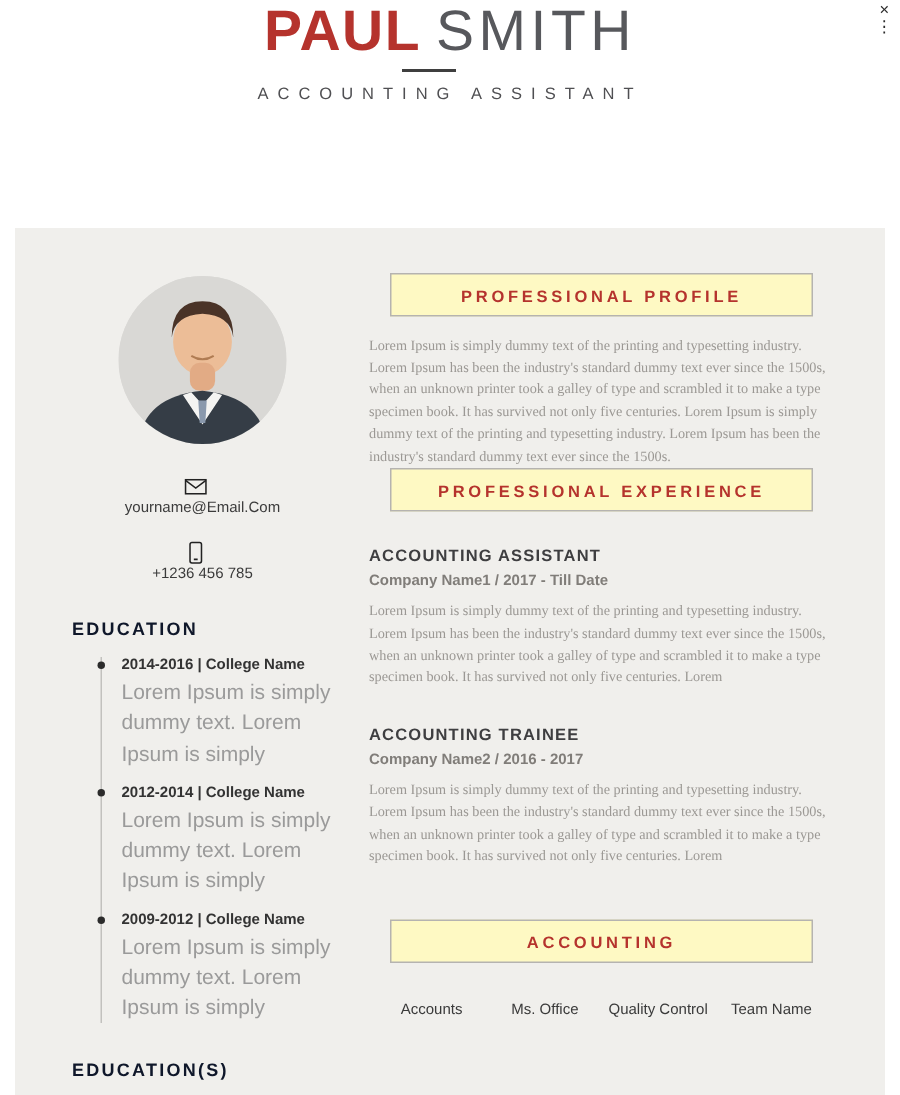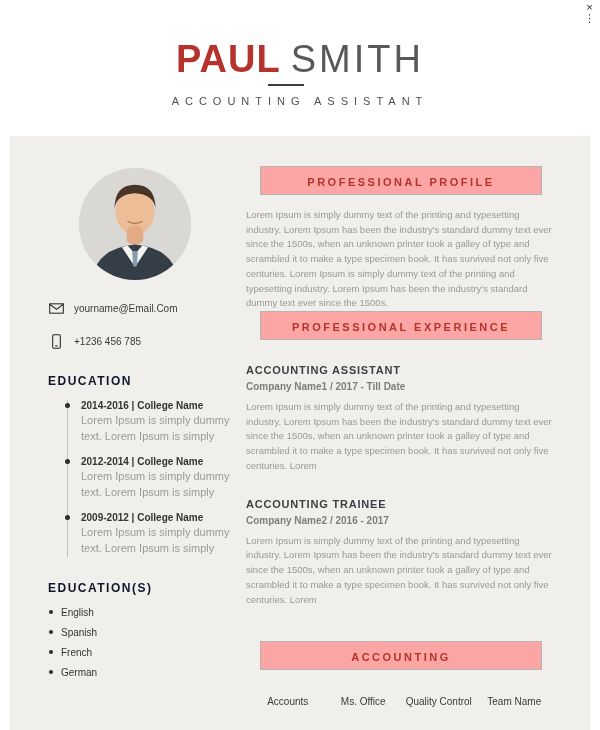--- a/index.html
+++ b/index.html
@@ -4,57 +4,57 @@
 <style>
   * { margin:0; padding:0; box-sizing:border-box; }
   body { font-family:"Liberation Sans", sans-serif; background:#ffffff; }
   .page { position:relative; width:600px; height:730px; background:#ffffff; overflow:hidden; }
 
   
   .corner-icons { position:absolute; top:2px; right:5px; text-align:center; color:#2b2b2b; line-height:1; }
   .corner-icons .glyph { display:block; font-size:11px; cursor:default; }
 
   
-  .header { padding-top:38px; text-align:center; height:136px; }
+  .header { text-align:center; height:152px; }
   .name { font-size:38px; letter-spacing:1px; }
   .name .first { color:#b5332d; font-weight:700; margin-right:10px; }
   .name .last { color:#57585c; font-weight:400; letter-spacing:3px; }
   .name-underline { width:36px; height:2px; background:#3f3f3f; margin:3px auto 0; transform:translateX(-14px); }
   .subtitle { margin-top:9px; font-size:11px; letter-spacing:6px; color:#4f4f52; }
 
   
   .main { display:flex; margin:0 10px 12px; background:#f0efec; height:598px; }
 
   
   .left { width:230px; padding:32px 18px 0 38px; }
   .photo-wrap { width:112px; height:112px; border-radius:50%; overflow:hidden; margin:0 auto; background:#dcdbd8; }
   .photo-wrap svg { display:block; }
 
   .contact { margin-top:20px; }
-  .contact-row { display:flex; align-items:center; margin-bottom:16px; }
+  .contact-row { display:flex; align-items:center; margin-bottom:16px;flex-direction:column; }
   .contact-row .cicon { width:17px; height:17px; flex:0 0 17px; margin-right:9px; }
   .contact-row .ctext { font-size:10px; color:#3b3b3b; }
 
   .side-title { color:#0f172a; font-size:12px; font-weight:700; letter-spacing:1.5px; margin-top:24px; margin-bottom:12px; }
 
   .timeline { list-style:none; border-left:1px solid #c2c1be; margin-left:19px; padding-left:0; }
   .timeline li { position:relative; padding-left:13px; margin-bottom:11px; }
   .timeline li::before { content:""; position:absolute; left:-3px; top:3px; width:5px; height:5px; border-radius:50%; background:#2b2b2b; }
   .edu-head { font-size:10px; font-weight:700; color:#333333; }
-  .edu-desc { font-size:11px; color:#9a9a9a; line-height:1.45; margin-top:2px; width:150px; }
+  .edu-desc { font-size:14px; color:#9a9a9a; line-height:1.45; margin-top:2px; width:150px; }
 
   .lang-list { list-style:none; margin-top:2px; }
   .lang-list li { position:relative; padding-left:13px; margin-bottom:9px; font-size:10px; color:#333333; }
   .lang-list li::before { content:""; position:absolute; left:1px; top:3px; width:4px; height:4px; border-radius:50%; background:#2b2b2b; }
 
   
   .right { flex:1; padding:30px 34px 0 6px; }
-  .section-box { border:1px solid #b5b3b0; background:#fca5a5; text-align:center; padding:5px 0 4px; margin:0 14px; }
+  .section-box { border:1px solid #b5b3b0; background:#fef9c3; text-align:center; padding:5px 0 4px; margin:0 14px; }
   .section-box .stitle { color:#b5332d; font-size:11px; font-weight:700; letter-spacing:2.5px; }
-  .para { font-size:9.5px; color:#9b9894; line-height:1.55; margin-top:13px; }
+  .para { font-size:9.5px; color:#9b9894; line-height:1.55; margin-top:13px;font-family:Liberation Serif, serif; }
 
   .exp-box { }
   .job { margin-top:24px; }
   .job-role { font-size:11px; font-weight:700; color:#3e3e40; letter-spacing:0.8px; }
   .job-company { font-size:10px; font-weight:700; color:#807d79; margin-top:5px; }
   .job .para { margin-top:8px; }
 
   .skills-box { margin-top:34px; }
   .skills { display:flex; margin-top:26px; padding:0 4px; }
   .skill { width:25%; display:flex; flex-direction:column; align-items:center; }

